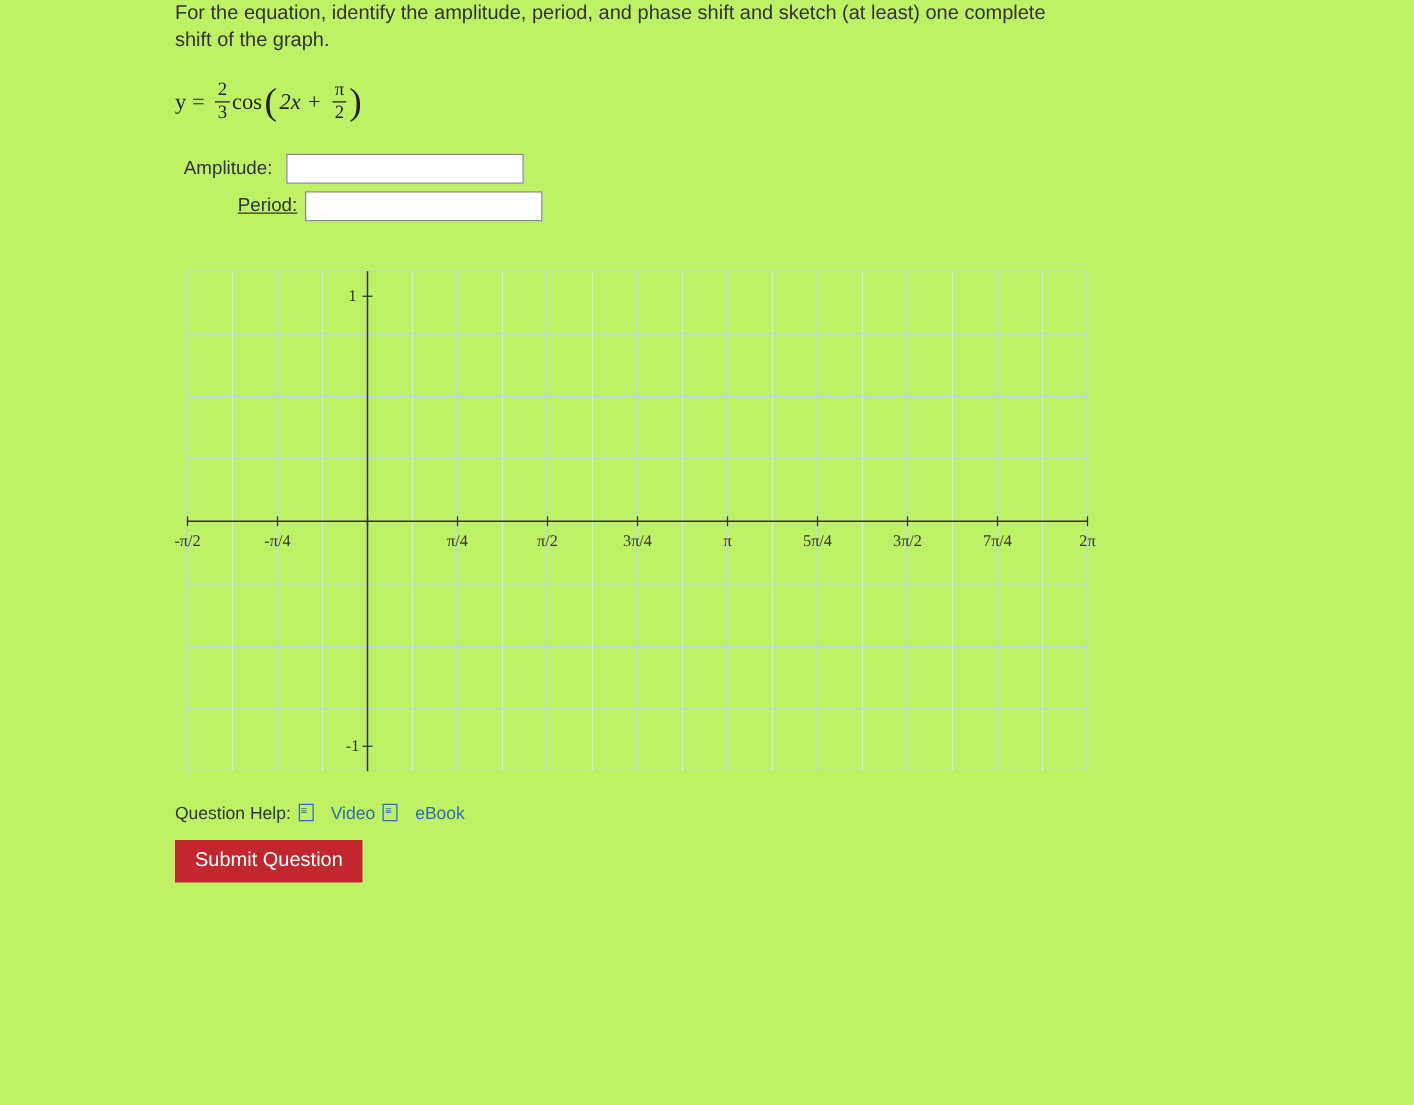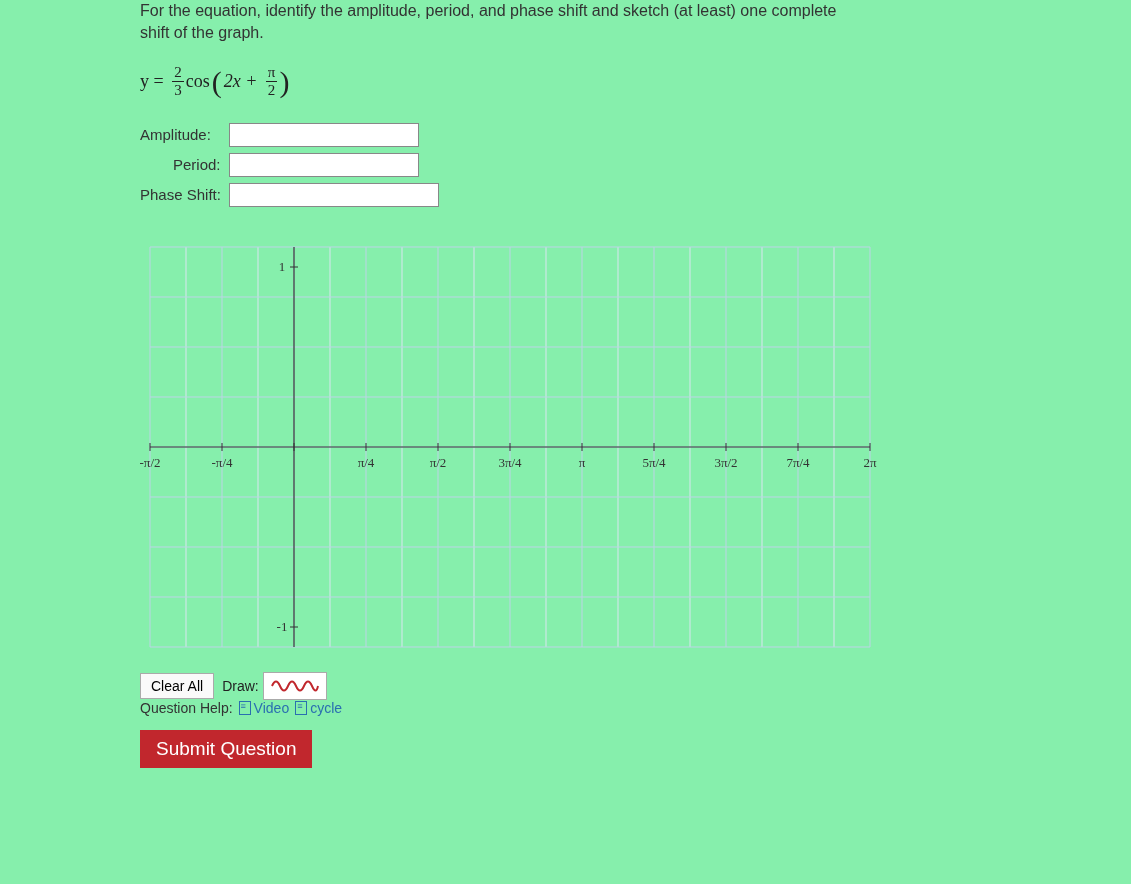--- a/index.html
+++ b/index.html
@@ -4,21 +4,21 @@
 <style>
   * { box-sizing: border-box; }
   body {
     margin: 0;
     padding: 0;
     background: #e8e8e8;
     font-family: Arial, sans-serif;
     color: #222;
   }
   .page {
-    background: #86efac;
+    background: #bef264;
     padding: 0 40px 10px 140px;
     min-height: 884px;
     position: relative;
   }
   .prompt {
     font-size: 16px;
     color: #333;
     line-height: 1.4;
     padding-top: 0;
   }
@@ -43,21 +43,21 @@
   .paren { font-size: 30px; line-height: 1; position: relative; top: 1px; }
   .fields { margin-bottom: 25px; }
   .field-row {
     display: flex;
     align-items: center;
     margin: 6px 0;
   }
   .field-label {
     font-size: 15px;
     color: #333;
-    text-align: left;
+    text-align: center;
     width: 85px;
     margin-right: 4px;
   }
   .field-input {
     border: 1px solid #888;
     background: #fff;
     height: 24px;
     width: 190px;
     font-size: 14px;
     padding: 2px 6px;
@@ -96,41 +96,41 @@
     color: #333;
     display: flex;
     align-items: center;
     gap: 6px;
   }
   .help-link {
     color: #2a6fb0;
     cursor: pointer;
     display: inline-flex;
     align-items: center;
-    gap: 3px;
+    gap: 14px;
   }
   .doc-icon {
     width: 12px; height: 14px;
     border: 1px solid #2a6fb0;
     position: relative;
     display: inline-block;
   }
   .doc-icon::before {
     content: "≡";
     position: absolute;
     font-size: 9px;
     left: 1px; top: -1px;
     color: #2a6fb0;
   }
   .submit-btn {
     background: #c1272d;
     color: #fff;
     border: none;
     padding: 8px 16px;
-    font-size: 19px;
+    font-size: 16px;
     margin-top: 14px;
     cursor: pointer;
   }
   .tick-label {
     font-family: "Times New Roman", serif;
     font-size: 13px;
     fill: #333;
     text-anchor: middle;
   }
 </style>
@@ -158,26 +158,22 @@
     </span>
     <span class="paren">)</span>
   </div>
 
   <div class="fields">
     <div class="field-row">
       <span class="field-label">Amplitude:</span>
       <input class="field-input" value="" style="">
     </div>
     <div class="field-row">
-      <span class="field-label" style="width:52px;margin-left:33px;">Period:</span>
+      <span class="field-label" style="width:52px;margin-left:48px;text-decoration:underline;">Period:</span>
       <input class="field-input" value="" style="">
-    </div>
-    <div class="field-row">
-      <span class="field-label">Phase Shift:</span>
-      <input class="field-input" style="width: 210px;" value="">
     </div>
   </div>
 
   <div class="graph-area">
     <svg width="740" height="430">
       <g id="grid">
           <line x1="10" y1="15" x2="10" y2="415" stroke="#bcd4e6" stroke-width="1"></line>
           <line x1="46" y1="15" x2="46" y2="415" stroke="#d8e6f0" stroke-width="1"></line>
           <line x1="82" y1="15" x2="82" y2="415" stroke="#bcd4e6" stroke-width="1"></line>
           <line x1="118" y1="15" x2="118" y2="415" stroke="#d8e6f0" stroke-width="1"></line>
@@ -235,36 +231,27 @@
           <text x="514" y="235" class="tick-label">5π/4</text>
           <text x="586" y="235" class="tick-label">3π/2</text>
           <text x="658" y="235" class="tick-label">7π/4</text>
           <text x="730" y="235" class="tick-label">2π</text>
           <text x="142" y="39" class="tick-label" text-anchor="end">1</text>
           <text x="142" y="399" class="tick-label" text-anchor="end">-1</text>
         </g>
     </svg>
   </div>
 
-  <div class="toolbar">
-    <button class="btn-clear">Clear All</button>
-    <span class="draw-label">Draw:</span>
-    <span class="draw-icon">
-      <svg width="50" height="22">
-        <path d="M2 11 Q 6 2, 10 11 T 18 11 T 26 11 T 34 11 T 42 11 T 48 11" stroke="#c1272d" stroke-width="2" fill="none"></path>
-      </svg>
-    </span>
-  </div>
 
   <div class="help-row">
     <span>Question Help:</span>
     <span class="help-link">
       <span class="doc-icon"></span>
       <span>Video</span>
     </span>
     <span class="help-link">
       <span class="doc-icon"></span>
-      <span>cycle</span>
+      <span>eBook</span>
     </span>
   </div>
 
   <button class="submit-btn">Submit Question</button>
 </div>
 
 </body></html>

